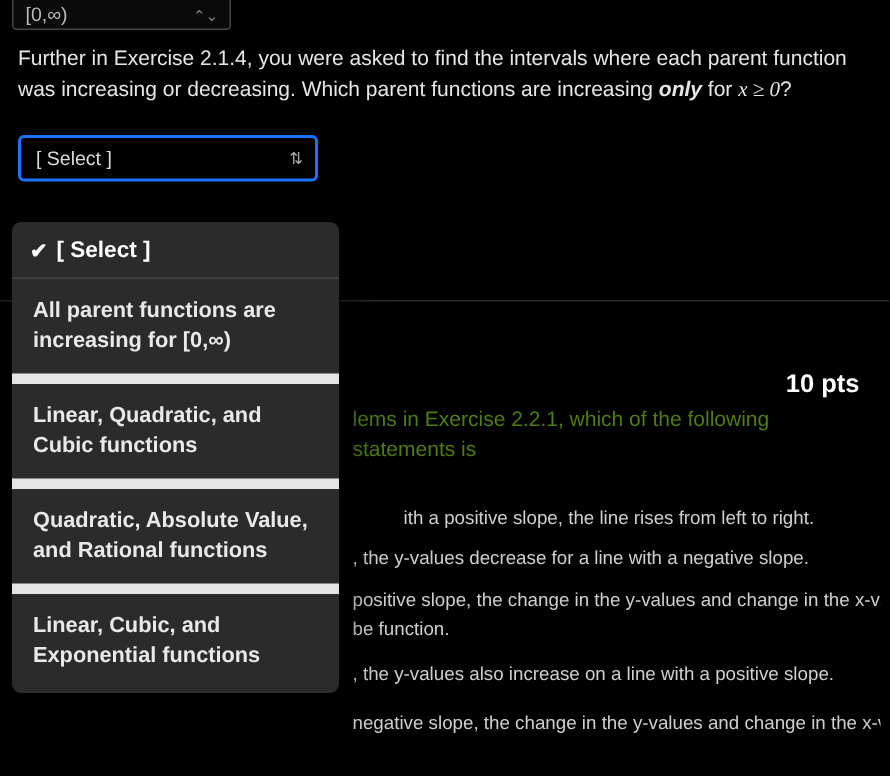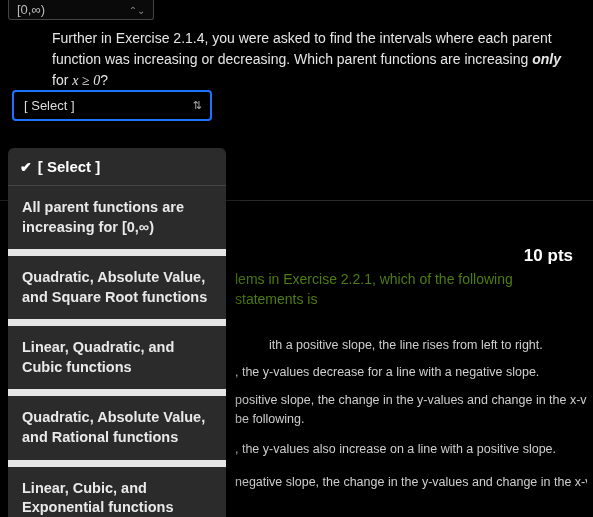--- a/index.html
+++ b/index.html
@@ -28,21 +28,20 @@
     margin-left: 80px;
     font-size: 10px;
     color: #888;
   }
   .question-text {
     position: absolute;
     top: 28px; left: 12px; right: 12px;
     line-height: 1.5;
     font-size: 14px;
     color: #e6e6e6;
-    margin-left: 40px;
   }
   .question-text .italic { font-style: italic; font-weight: 600; }
   .math { font-style: italic; font-family: Georgia, serif; }
   .select-box {
     position: absolute;
     top: 90px; left: 12px;
     width: 200px;
     border: 2px solid #1b74ff;
     border-radius: 4px;
     background: #000;
@@ -129,27 +128,26 @@
 
 <div class="hr1"></div>
 
 <div class="points">10 pts</div>
 
 <div class="q2-stem">lems in Exercise 2.2.1, which of the following statements is</div>
 
 <div class="bg-line l1">ith a positive slope, the line rises from left to right.</div>
 <div class="bg-line l2">, the y-values decrease for a line with a negative slope.</div>
 <div class="bg-line l3a">positive slope, the change in the y-values and change in the x-values</div>
-<div class="bg-line l3b">be following.</div>
+<div class="bg-line l3b">be function.</div>
 <div class="bg-line l4">, the y-values also increase on a line with a positive slope.</div>
 <div class="bg-line l5">negative slope, the change in the y-values and change in the x-values</div>
 
 <div class="dropdown">
   <div class="dd-header">
     <span class="check">✔</span>
     <span>[ Select ]</span>
   </div>
   <div class="dd-item"><span>All parent functions are increasing for [0,∞)</span></div>
-  <div class="dd-item"><span>Quadratic, Absolute Value, and Square Root functions</span></div>
   <div class="dd-item"><span>Linear, Quadratic, and Cubic functions</span></div>
   <div class="dd-item"><span>Quadratic, Absolute Value, and Rational functions</span></div>
   <div class="dd-item"><span>Linear, Cubic, and Exponential functions</span></div>
 </div>
 
 </body></html>

